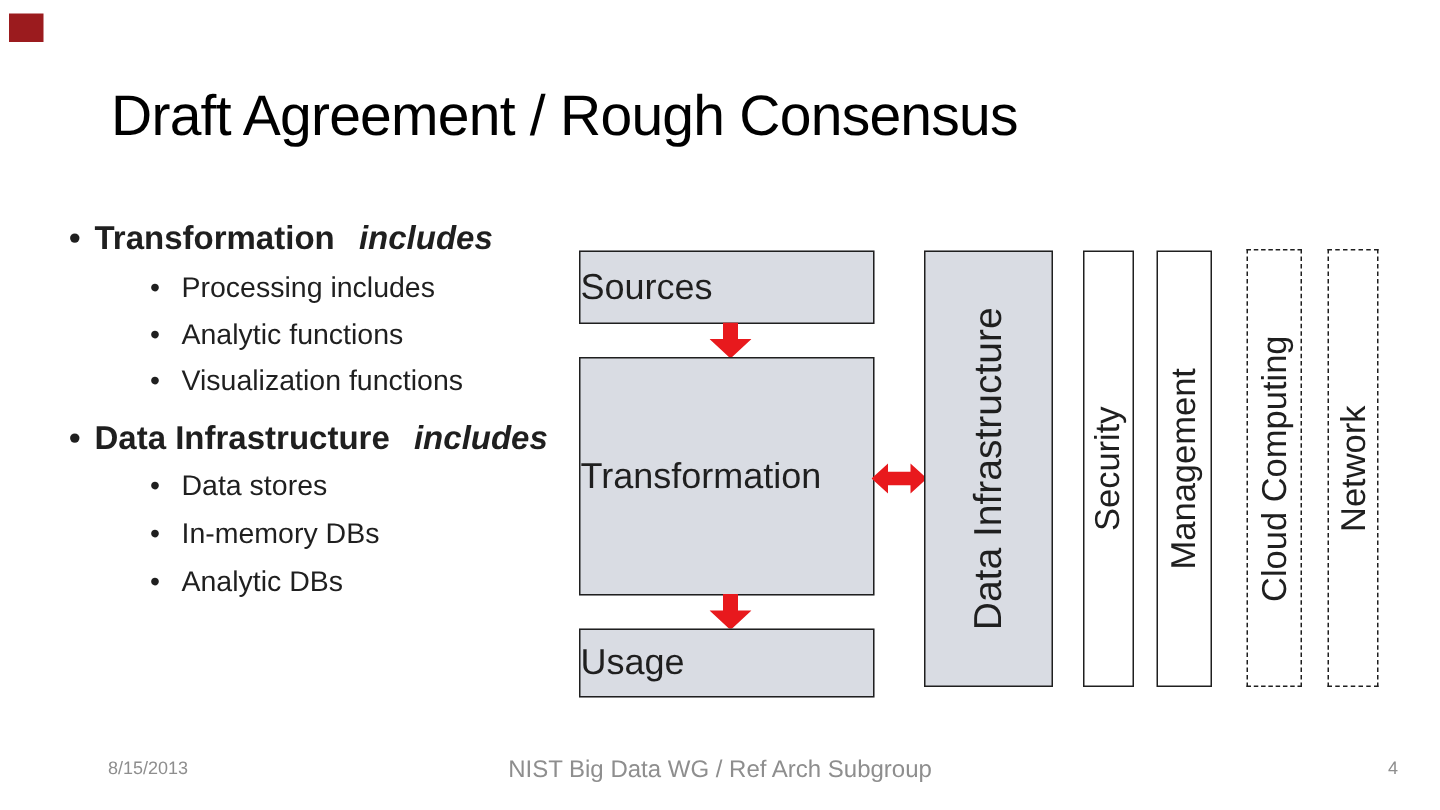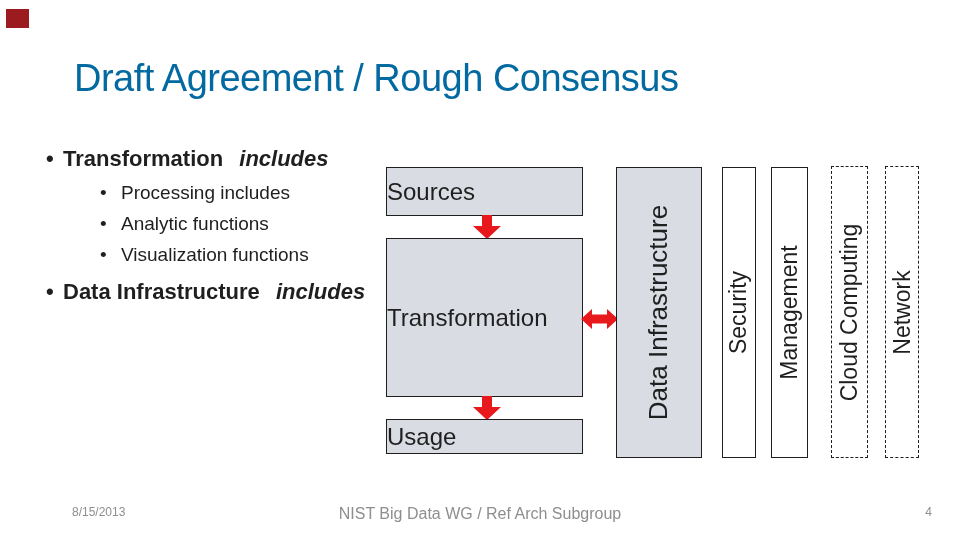--- a/index.html
+++ b/index.html
@@ -14,21 +14,21 @@
   body{font-family:"Liberation Sans",sans-serif;color:var(--text);}
   .slide{
     position:relative;width:960px;height:540px;background:#ffffff;overflow:hidden;
   }
   .accent-mark{
     position:absolute;left:6px;top:9px;width:23px;height:19px;
     background:var(--accent-mark);
   }
   .title{
     position:absolute;left:74px;top:57px;font-size:38px;font-weight:400;
-    color:#0369a1;letter-spacing:-0.5px;white-space:nowrap;
+    color:#000000;letter-spacing:-0.5px;white-space:nowrap;
   }
   
   .h-line{
     position:absolute;left:46px;font-size:22px;font-weight:700;white-space:nowrap;
   }
   .h-line .dot{display:inline-block;width:17px;font-weight:700;}
   .h-line .it{font-style:italic;font-weight:600;margin-left:10px;}
   .sub-group{position:absolute;left:100px;font-size:19px;}
   .sub-group .li{line-height:31px;white-space:nowrap;}
   .sub-group .dot{display:inline-block;width:21px;}
@@ -70,20 +70,25 @@
   </div>
   <div class="sub-group" style="top:177px;">
     <div class="li"><span class="dot">•</span><span>Processing includes</span></div>
     <div class="li"><span class="dot">•</span><span>Analytic functions</span></div>
     <div class="li"><span class="dot">•</span><span>Visualization functions</span></div>
   </div>
 
   <div class="h-line" style="top:279px;">
     <span class="dot">•</span><span>Data Infrastructure</span>&nbsp;<span class="it">includes</span>
   </div>
+  <div class="sub-group" style="top:309px;">
+    <div class="li" style="line-height:32px;"><span class="dot">•</span><span>Data stores</span></div>
+    <div class="li" style="line-height:32px;"><span class="dot">•</span><span>In-memory DBs</span></div>
+    <div class="li" style="line-height:32px;"><span class="dot">•</span><span>Analytic DBs</span></div>
+  </div>
 
   <div class="fbox" style="left:386px;top:167px;width:197px;height:49px;">
     <span>Sources</span>
   </div>
 
   <div class="arrow" style="left:473px;top:215px;">
     <svg width="28" height="24" viewBox="0 0 28 24">
         <polygon fill="currentColor" points="9,0 19,0 19,11 28,11 14,24 0,11 9,11"></polygon>
       </svg>
   </div>
@@ -91,21 +96,21 @@
   <div class="fbox" style="left:386px;top:238px;width:197px;height:159px;">
     <span>Transformation</span>
   </div>
 
   <div class="arrow" style="left:473px;top:396px;">
     <svg width="28" height="24" viewBox="0 0 28 24">
         <polygon fill="currentColor" points="9,0 19,0 19,11 28,11 14,24 0,11 9,11"></polygon>
       </svg>
   </div>
 
-  <div class="fbox" style="left:386px;top:419px;width:197px;height:35px;">
+  <div class="fbox" style="left:386px;top:419px;width:197px;height:46px;">
     <span>Usage</span>
   </div>
 
   <div class="arrow" style="left:581px;top:307px;">
     <svg width="37" height="24" viewBox="0 0 37 24">
         <polygon fill="currentColor" points="0,12 11,2 11,7.5 26,7.5 26,2 37,12 26,22 26,16.5 11,16.5 11,22"></polygon>
       </svg>
   </div>
 
   <div class="vbox filled" style="left:616px;top:167px;width:86px;height:291px;">

